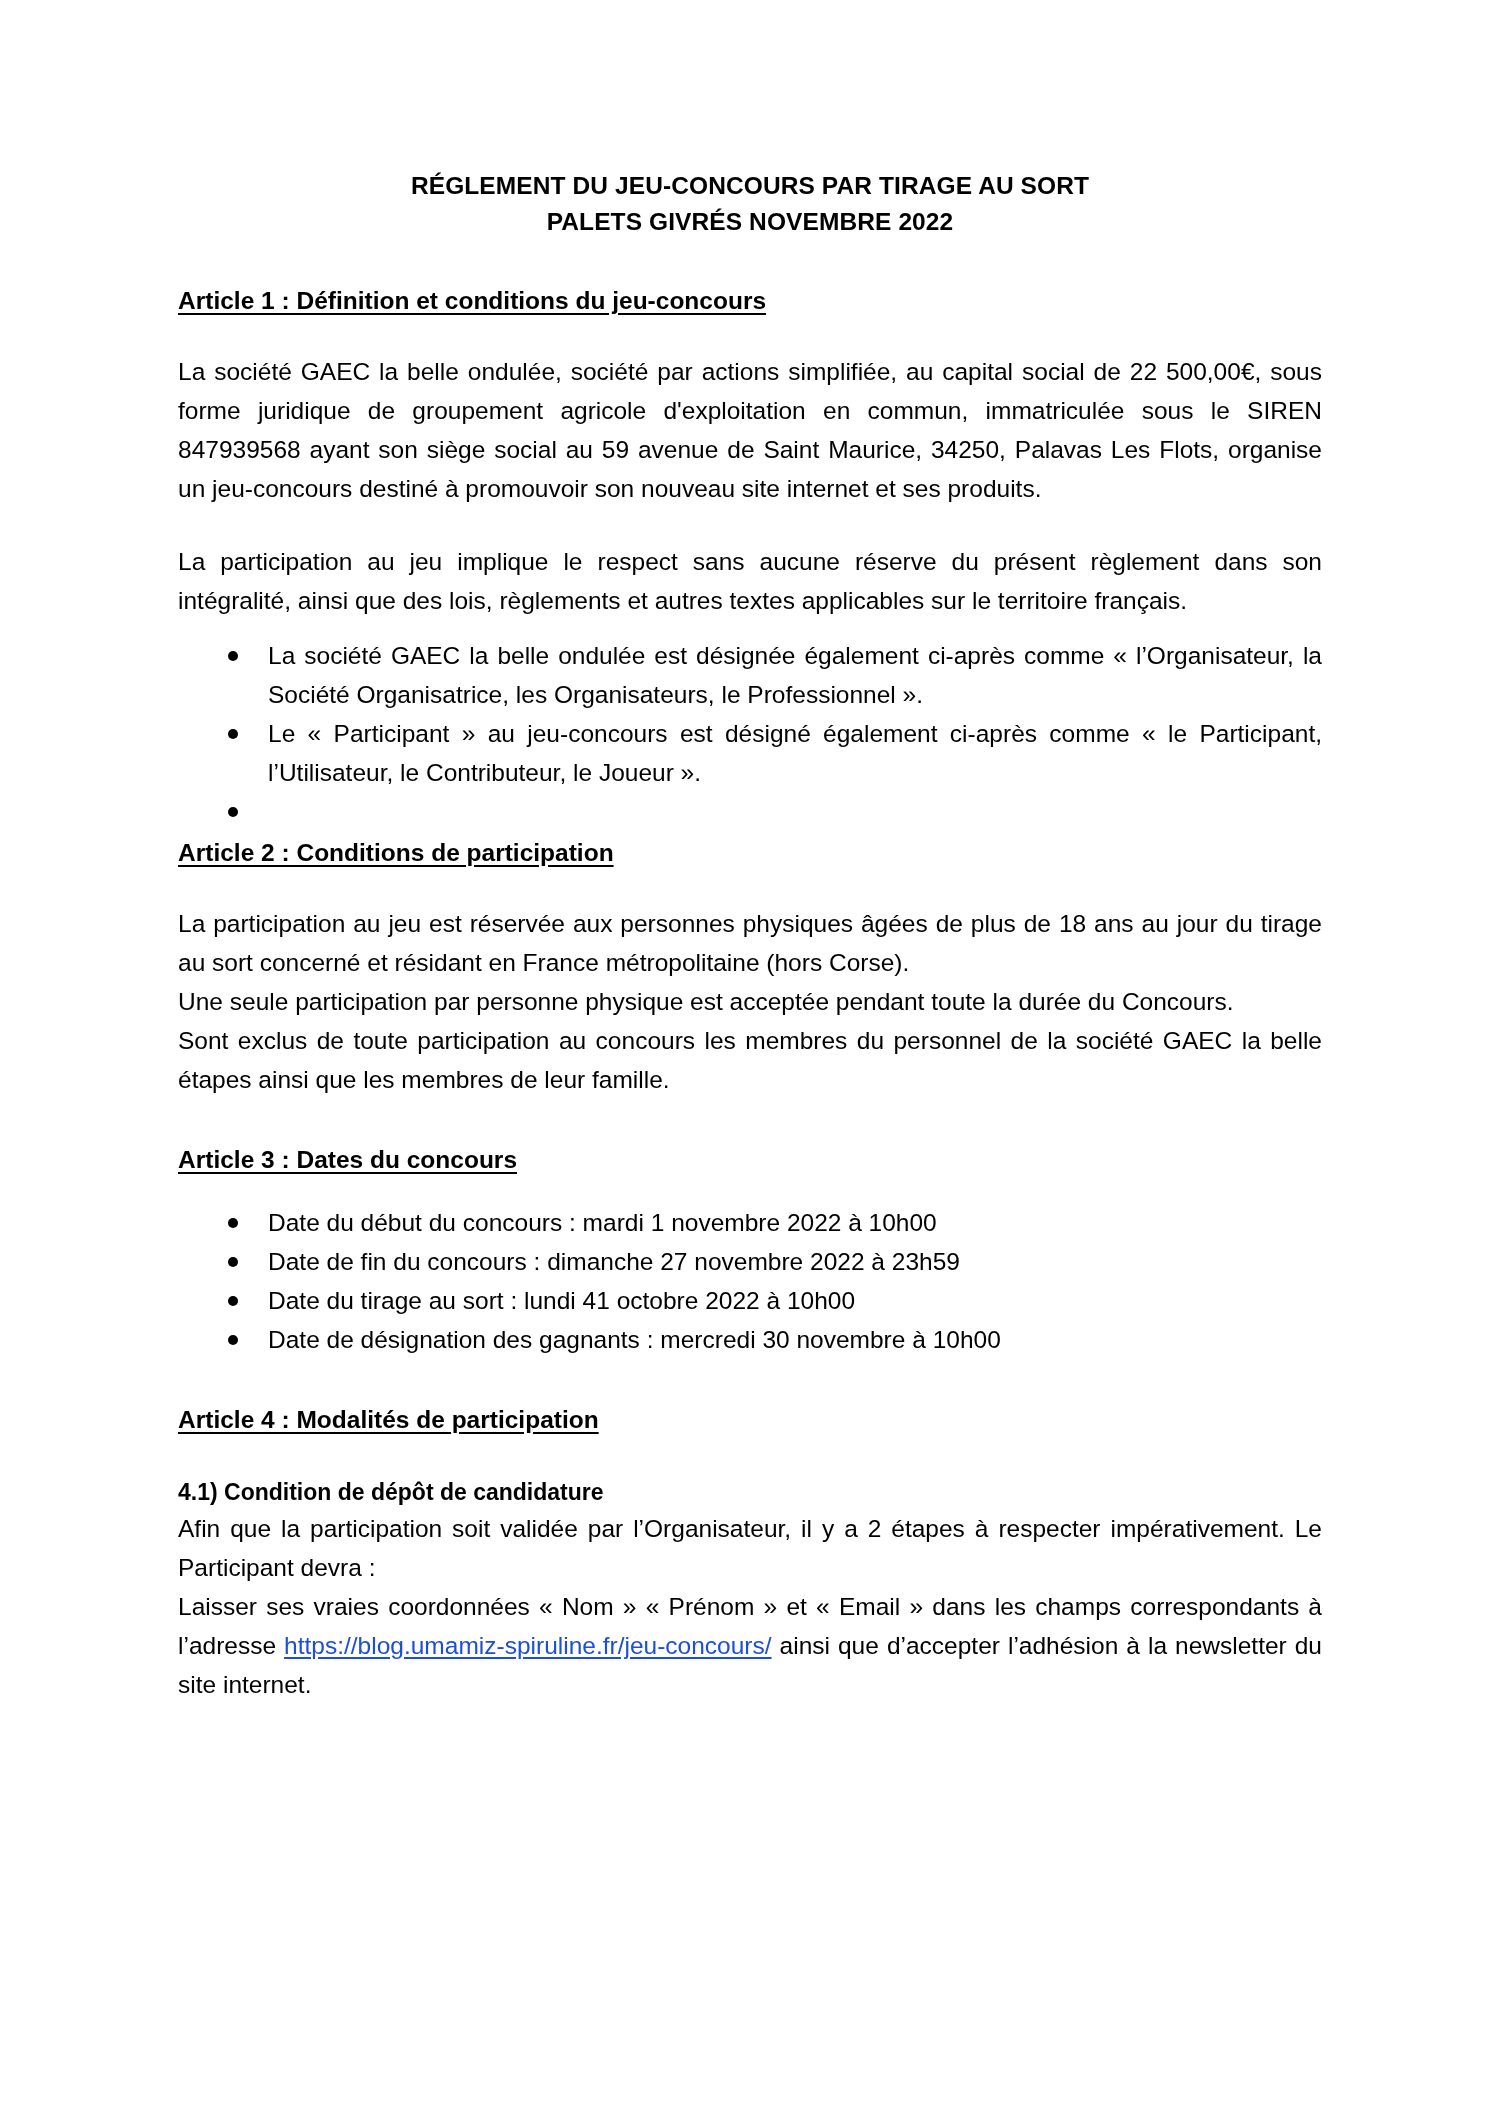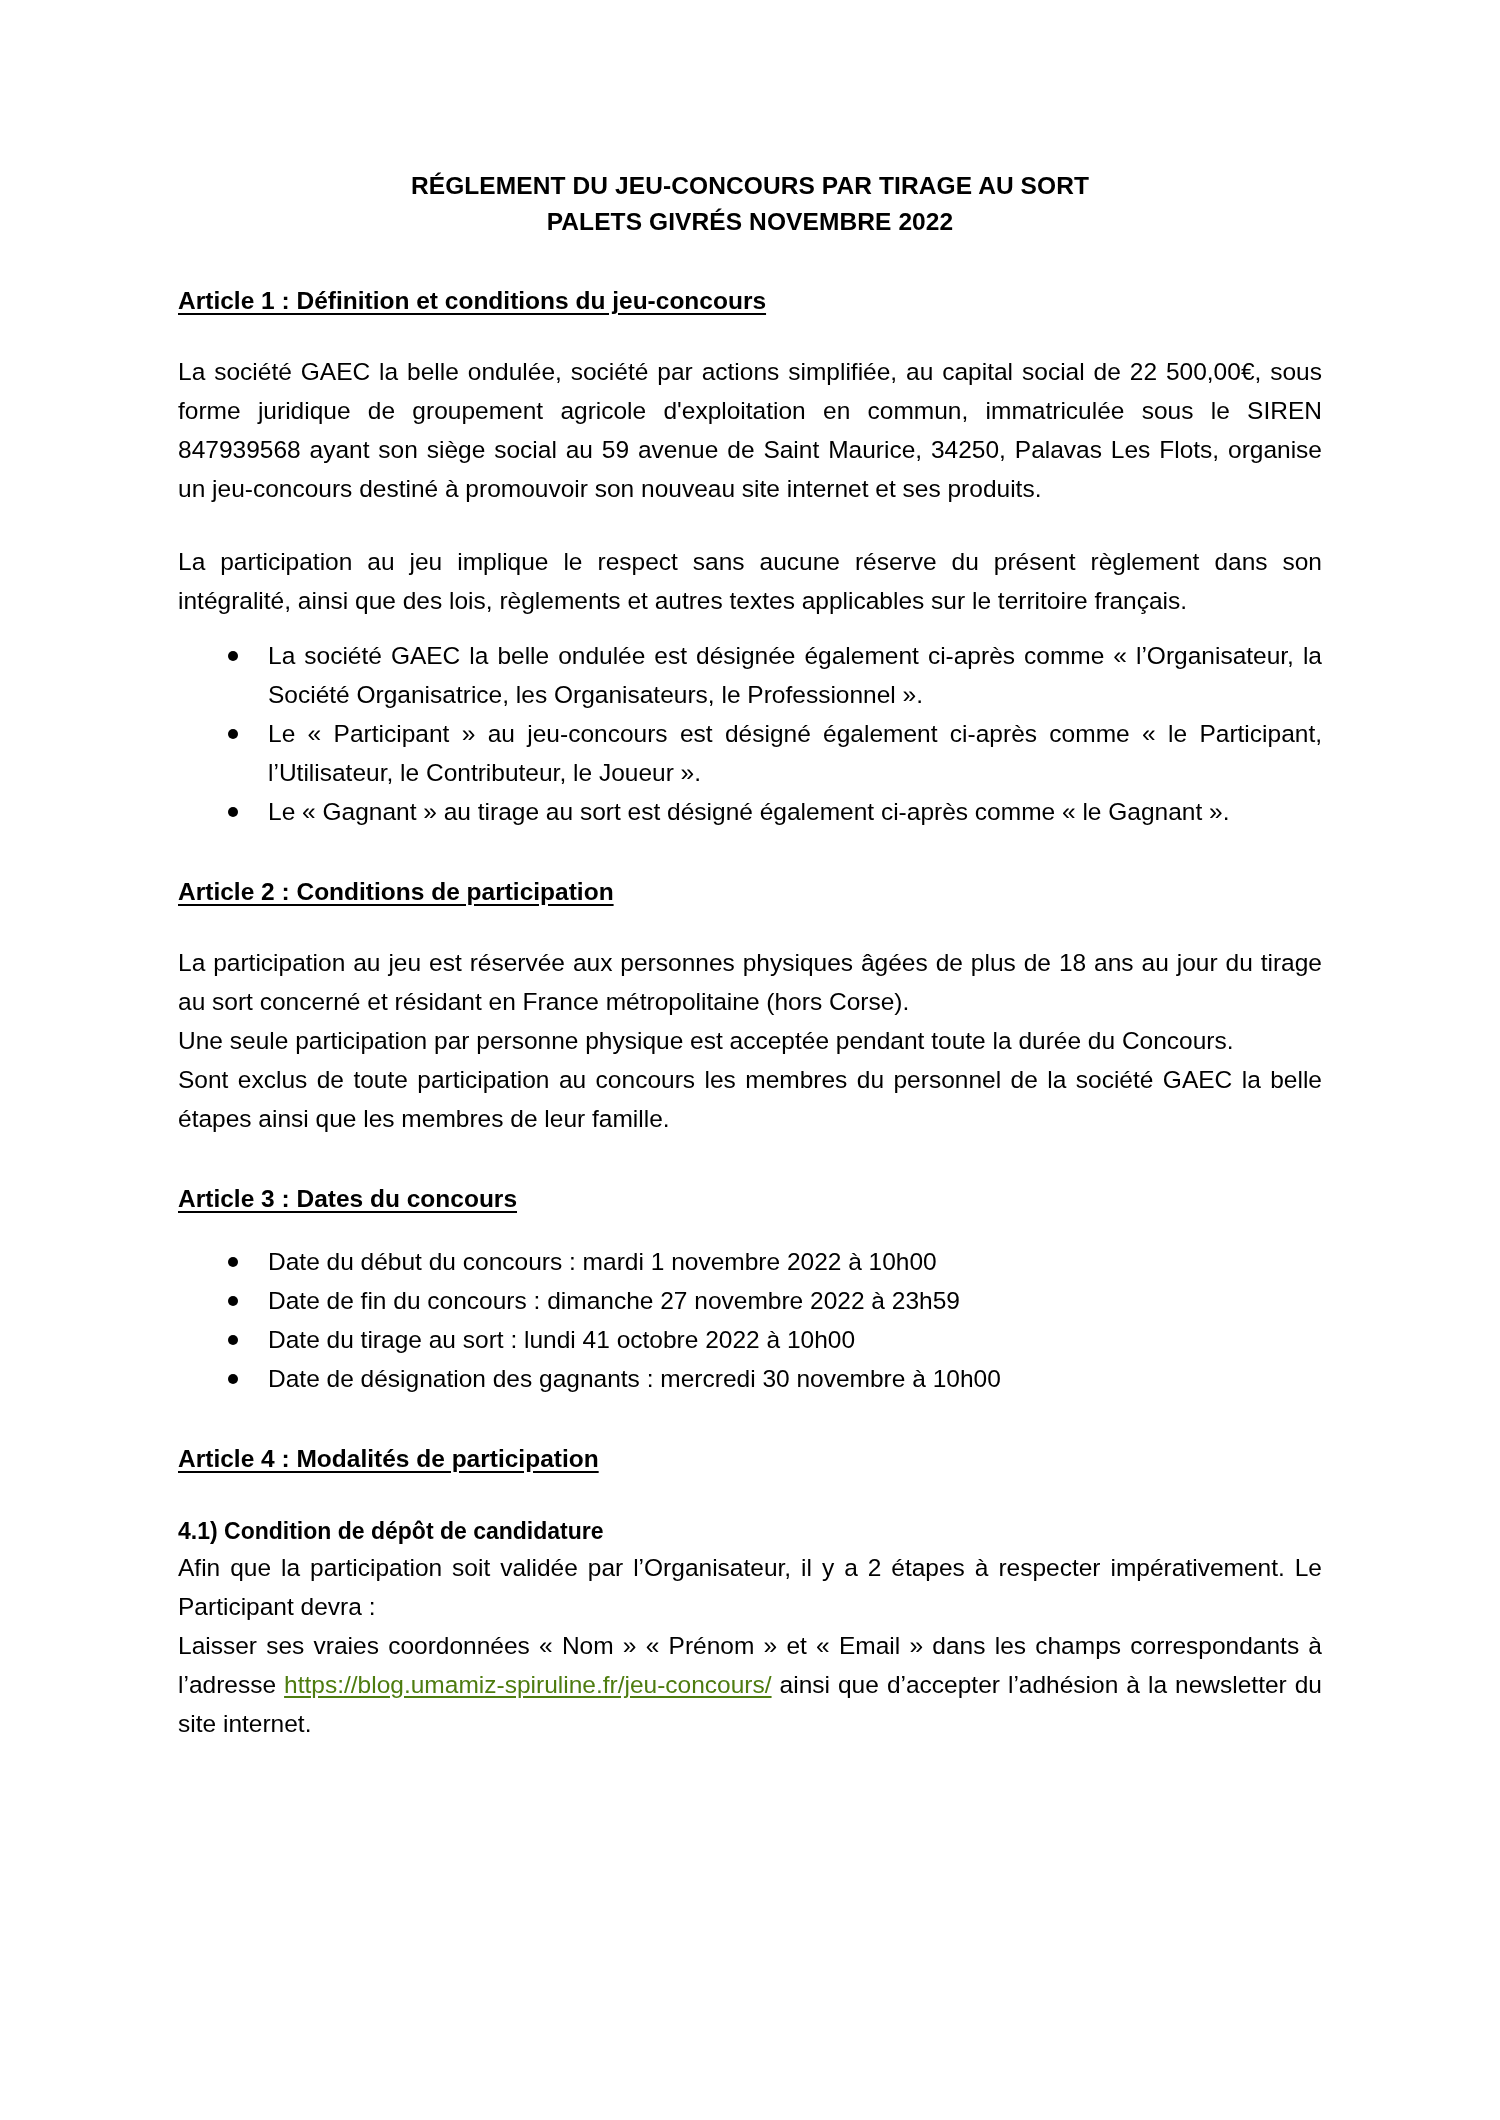--- a/index.html
+++ b/index.html
@@ -93,21 +93,21 @@
     top: 15px;
     width: 10px;
     height: 10px;
     background: #000;
     border-radius: 50%;
   }
   ul.bullets.dates li {
     text-align: left;
   }
   a.inline-link, .inline-link {
-    color: #4d7c0f;
+    color: #1d4ed8;
     text-decoration: underline;
     text-underline-offset: 3px;
   }
   .nowrap-link {
     white-space: nowrap;
   }
   .gap-md { height: 38px; }
 </style>
 </head>
 <body>
@@ -133,21 +133,20 @@
       <li>
         <span class="dot"></span>
         <span>La société GAEC la belle ondulée est désignée également ci-après comme « l’Organisateur, la Société Organisatrice, les Organisateurs, le Professionnel ».</span>
       </li>
       <li>
         <span class="dot"></span>
         <span>Le « Participant » au jeu-concours est désigné également ci-après comme « le Participant, l’Utilisateur, le Contributeur, le Joueur ».</span>
       </li>
       <li>
         <span class="dot"></span>
-        <span>Le « Gagnant » au tirage au sort est désigné également ci-après comme « le Gagnant ».</span>
       </li>
     </ul>
 
     
     <div class="heading-wrap">
       <h2 class="article-heading">Article 2 : Conditions de participation</h2>
     </div>
 
     <p class="body-text spaced">La participation au jeu est réservée aux personnes physiques âgées de plus de 18 ans au jour du tirage au sort concerné et résidant en France métropolitaine (hors Corse).</p>
     <p class="body-text tight">Une seule participation par personne physique est acceptée pendant toute la durée du Concours.</p>

